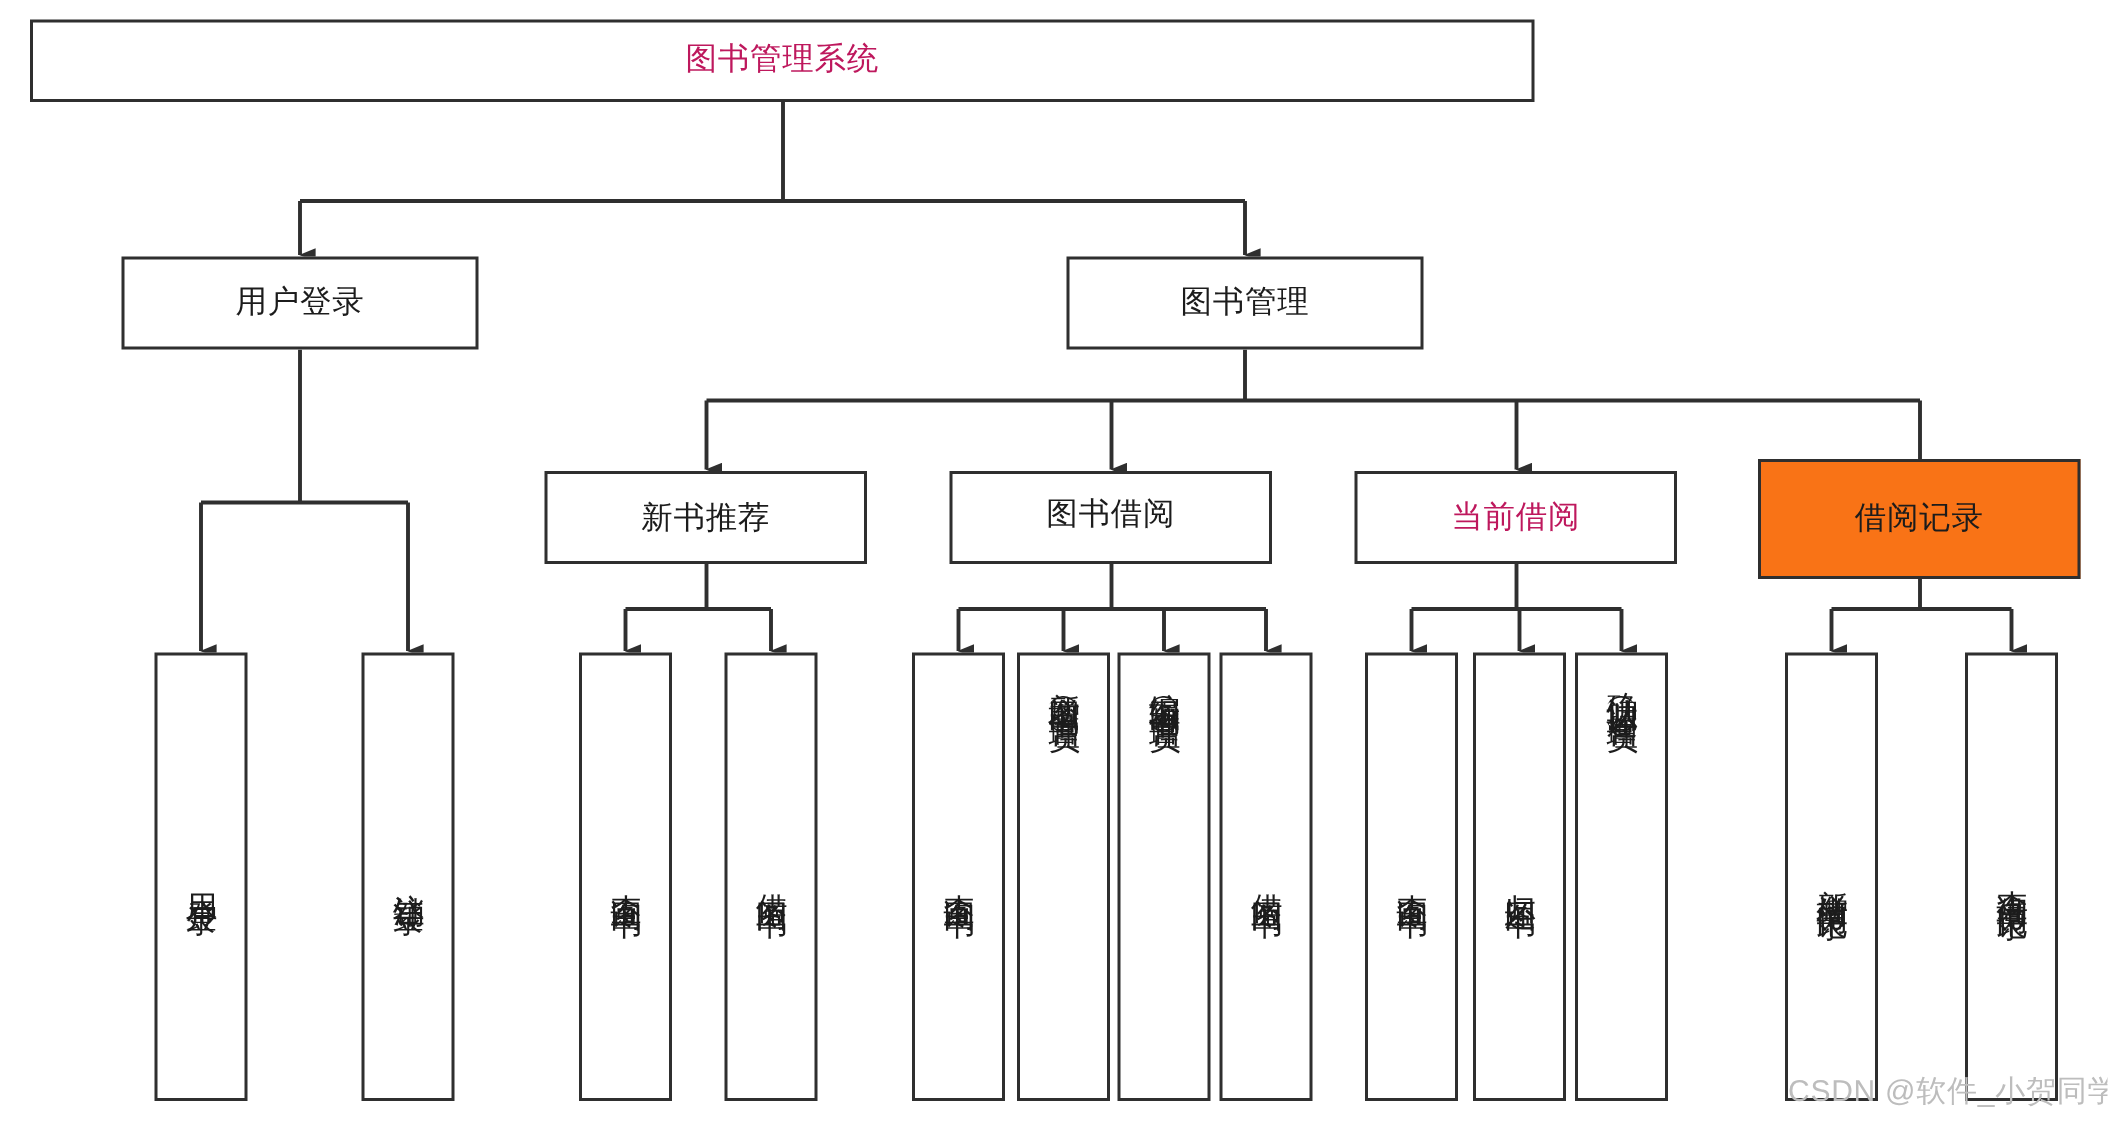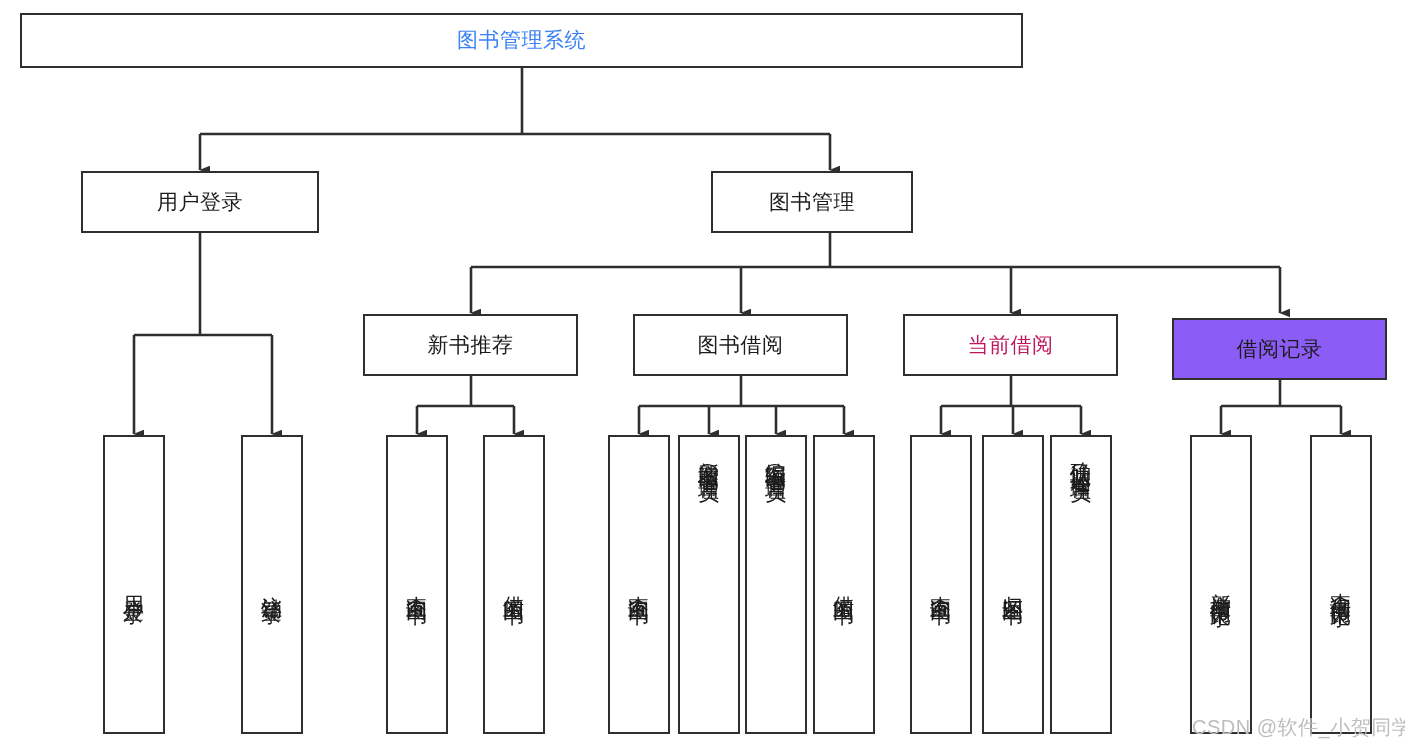--- a/index.html
+++ b/index.html
@@ -109,38 +109,38 @@
         <line x1="1013" y1="406" x2="1013" y2="434" stroke="#2f2f2f" stroke-width="2.6" marker-end="url(#arrowhead)"></line>
         <line x1="1081" y1="406" x2="1081" y2="434" stroke="#2f2f2f" stroke-width="2.6" marker-end="url(#arrowhead)"></line>
         <line x1="1280" y1="376" x2="1280" y2="406" stroke="#2f2f2f" stroke-width="2.6"></line>
         <line x1="1221" y1="406" x2="1341" y2="406" stroke="#2f2f2f" stroke-width="2.6"></line>
         <line x1="1221" y1="406" x2="1221" y2="434" stroke="#2f2f2f" stroke-width="2.6" marker-end="url(#arrowhead)"></line>
         <line x1="1341" y1="406" x2="1341" y2="434" stroke="#2f2f2f" stroke-width="2.6" marker-end="url(#arrowhead)"></line>
       </g>
   </svg>
   <div id="node-layer">
       <div class="node" style="left: 20px; top: 13px; width: 1003px; height: 55px; border-color: rgb(47, 47, 47); background: rgb(255, 255, 255);">
-        <span class="node-label" style="color: #3b82f6;">图书管理系统</span>
+        <span class="node-label" style="color: #be185d;">图书管理系统</span>
       </div>
       <div class="node" style="left: 81px; top: 171px; width: 238px; height: 62px; border-color: rgb(47, 47, 47); background: rgb(255, 255, 255);">
         <span class="node-label" style="color: rgb(28, 28, 28);">用户登录</span>
       </div>
-      <div class="node" style="left: 711px; top: 171px; width: 202px; height: 62px; border-color: rgb(47, 47, 47); background: rgb(255, 255, 255);">
+      <div class="node" style="left: 711px; top: 171px; width: 238px; height: 62px; border-color: rgb(47, 47, 47); background: rgb(255, 255, 255);">
         <span class="node-label" style="color: rgb(28, 28, 28);">图书管理</span>
       </div>
       <div class="node" style="left: 363px; top: 314px; width: 215px; height: 62px; border-color: rgb(47, 47, 47); background: rgb(255, 255, 255); font-family: Liberation Serif, serif;">
         <span class="node-label" style="color: rgb(28, 28, 28);">新书推荐</span>
       </div>
-      <div class="node" style="left: 633px; top: 314px; width: 215px; height: 62px; border-color: rgb(47, 47, 47); background: rgb(255, 255, 255);">
+      <div class="node" style="left: 633px; top: 314px; width: 215px; height: 62px; border-color: rgb(47, 47, 47); background: rgb(255, 255, 255); font-family: Liberation Mono, monospace;">
         <span class="node-label" style="color: rgb(28, 28, 28);">图书借阅</span>
       </div>
       <div class="node" style="left: 903px; top: 314px; width: 215px; height: 62px; border-color: rgb(47, 47, 47); background: rgb(255, 255, 255);">
         <span class="node-label" style="color: #be185d;">当前借阅</span>
       </div>
-      <div class="node" style="left: 1172px; top: 318px; width: 215px; height: 62px; border-color: rgb(47, 47, 47); background: #8b5cf6;">
+      <div class="node" style="left: 1172px; top: 306px; width: 215px; height: 80px; border-color: rgb(47, 47, 47); background: #f97316;">
         <span class="node-label" style="color: rgb(28, 28, 28);">借阅记录</span>
       </div>
       <div class="node vertical mid" style="left: 103px; top: 435px; width: 62px; height: 299px; border-color: rgb(47, 47, 47); background: rgb(255, 255, 255);">
         <span class="node-label" style="color: rgb(28, 28, 28);">用户登录</span>
       </div>
       <div class="node vertical mid" style="left: 241px; top: 435px; width: 62px; height: 299px; border-color: rgb(47, 47, 47); background: rgb(255, 255, 255);">
         <span class="node-label" style="color: rgb(28, 28, 28);">注销登录</span>
       </div>
       <div class="node vertical mid" style="left: 386px; top: 435px; width: 62px; height: 299px; border-color: rgb(47, 47, 47); background: rgb(255, 255, 255);">
         <span class="node-label" style="color: rgb(28, 28, 28);">查询图书</span>

